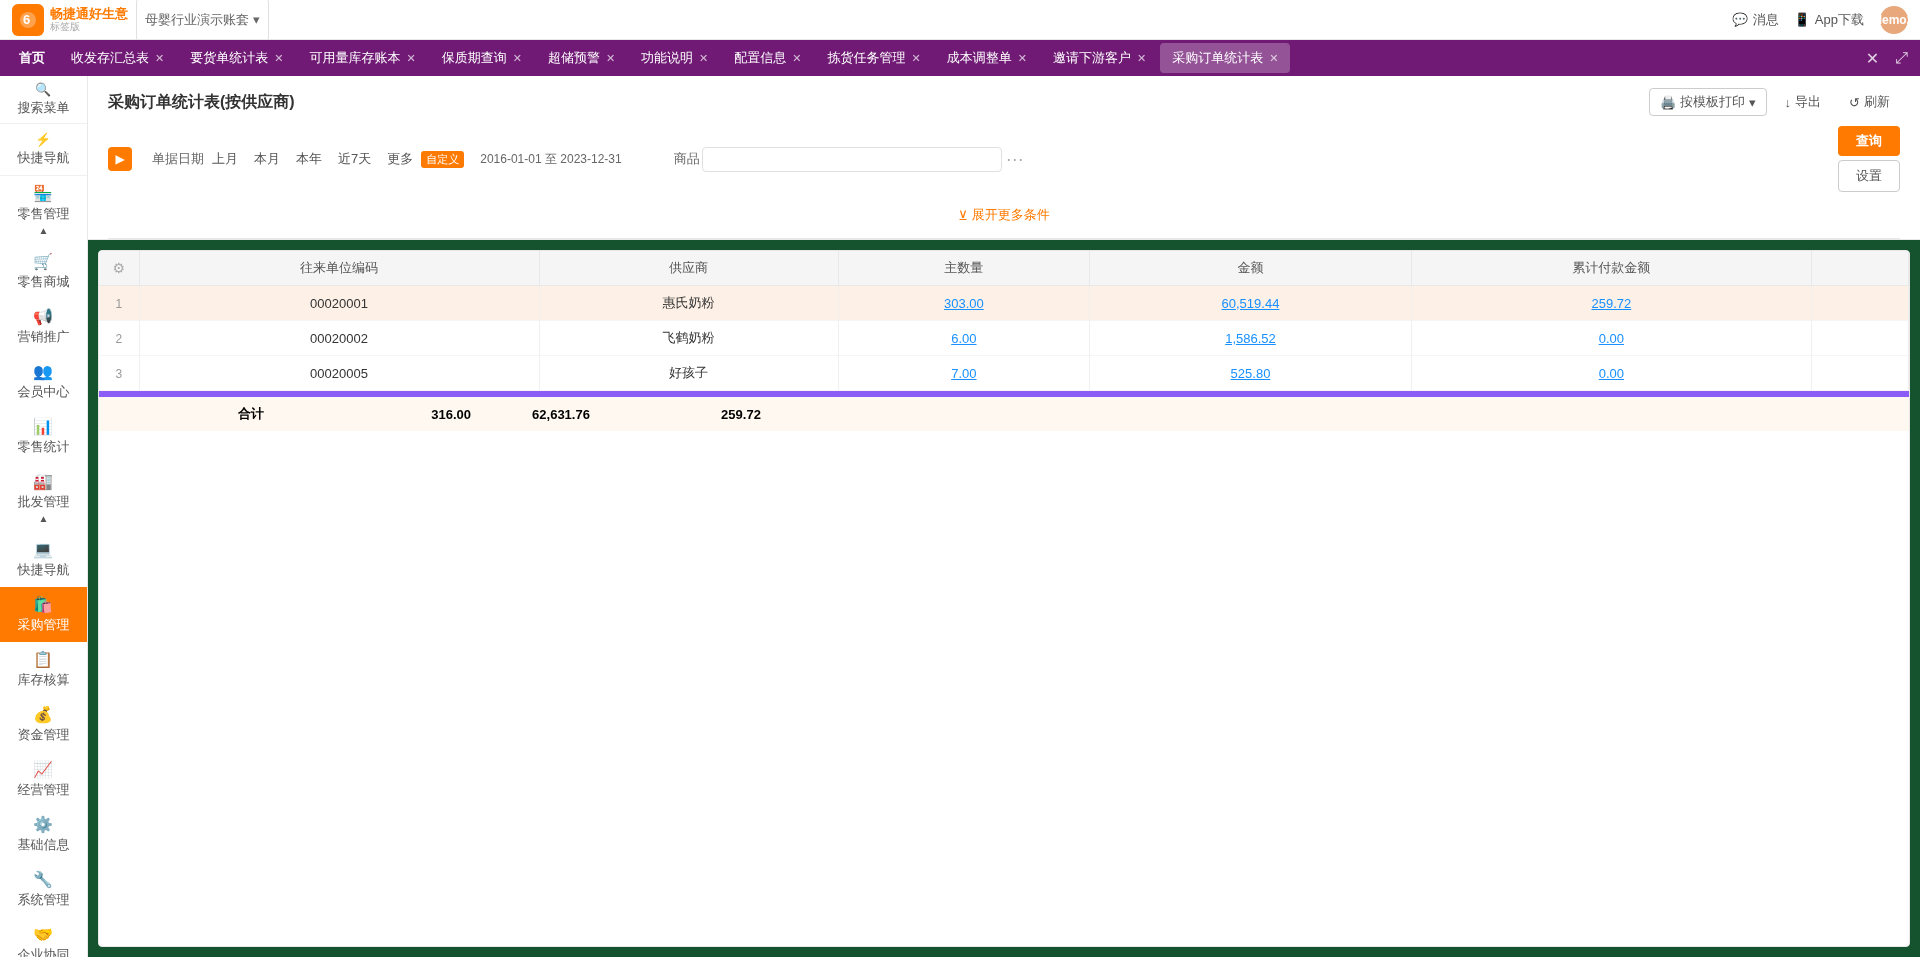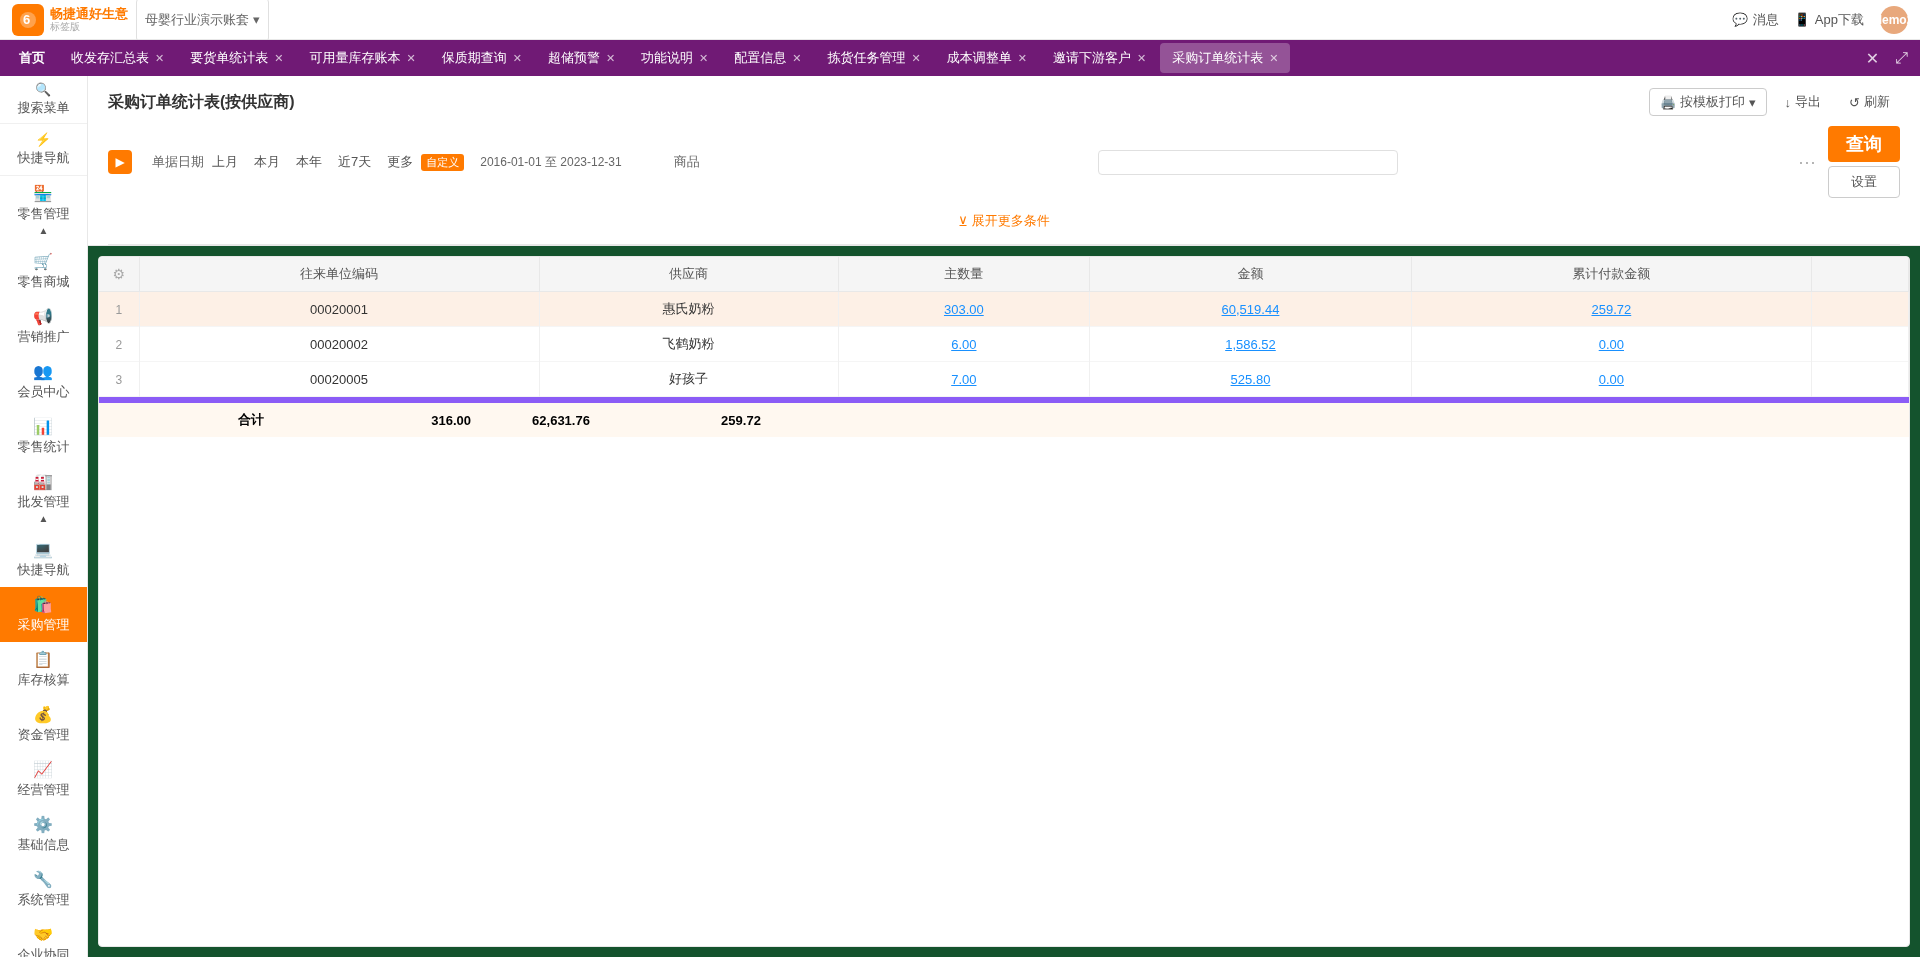--- a/index.html
+++ b/index.html
@@ -89,21 +89,21 @@
       background: #fff;
       padding: 12px 20px 0 20px;
       border-bottom: 1px solid #e8e8e8;
     }
     .page-title-row { display: flex; align-items: center; justify-content: space-between; margin-bottom: 10px; }
     .page-title { font-size: 16px; font-weight: bold; color: #333; }
     .page-actions { display: flex; align-items: center; gap: 8px; }
     .btn-print { display: flex; align-items: center; gap: 4px; border: 1px solid #ccc; background: #fff; padding: 4px 10px; border-radius: 4px; cursor: pointer; font-size: 13px; color: #555; }
     .btn-export { display: flex; align-items: center; gap: 4px; border: none; background: none; padding: 4px 10px; cursor: pointer; font-size: 13px; color: #555; }
     .btn-refresh { display: flex; align-items: center; gap: 4px; border: none; background: none; padding: 4px 10px; cursor: pointer; font-size: 13px; color: #555; }
-    .btn-query { background: #ff7a00; color: white; border: none; padding: 6px 18px; border-radius: 4px; cursor: pointer; font-size: 18px; font-weight: bold; }
+    .btn-query { background: #ff7a00; color: white; border: none; padding: 6px 18px; border-radius: 4px; cursor: pointer; font-size: 13px; font-weight: bold; }
     .btn-settings { background: white; color: #555; border: 1px solid #ccc; padding: 6px 14px; border-radius: 4px; cursor: pointer; font-size: 13px; }
 
     
     .filter-area {
       background: #fff;
       padding: 10px 20px;
       border-bottom: 1px solid #e8e8e8;
     }
     .filter-row { display: flex; align-items: center; gap: 12px; flex-wrap: nowrap; }
     .filter-group { display: flex; align-items: center; gap: 2px; }
@@ -368,21 +368,21 @@
               <button class="filter-quick-btn">本月</button>
               <button class="filter-quick-btn">本年</button>
               <button class="filter-quick-btn">近7天</button>
               <button class="filter-quick-btn">更多</button>
             </div>
             <span class="filter-date-badge">自定义</span>
           </div>
           <div style="margin-left:4px; font-size:12px; color:#666;">2016-01-01 至 2023-12-31</div>
 
 
-          <div class="filter-group" style="margin-left: 40px; flex: 1; justify-content: space-between;">
+          <div class="filter-group" style="margin-left: 40px; flex: 1;">
             <span class="filter-label">商品</span>
             <input class="filter-input" style="flex: 1 1 0%; max-width: 300px;" type="text">
             <span class="filter-ellipsis">···</span>
           </div>
 
           <div style="margin-left: auto; display: flex; flex-direction: column; gap: 4px;">
             <button class="btn-query">查询</button>
             <button class="btn-settings">设置</button>
           </div>
         </div>

